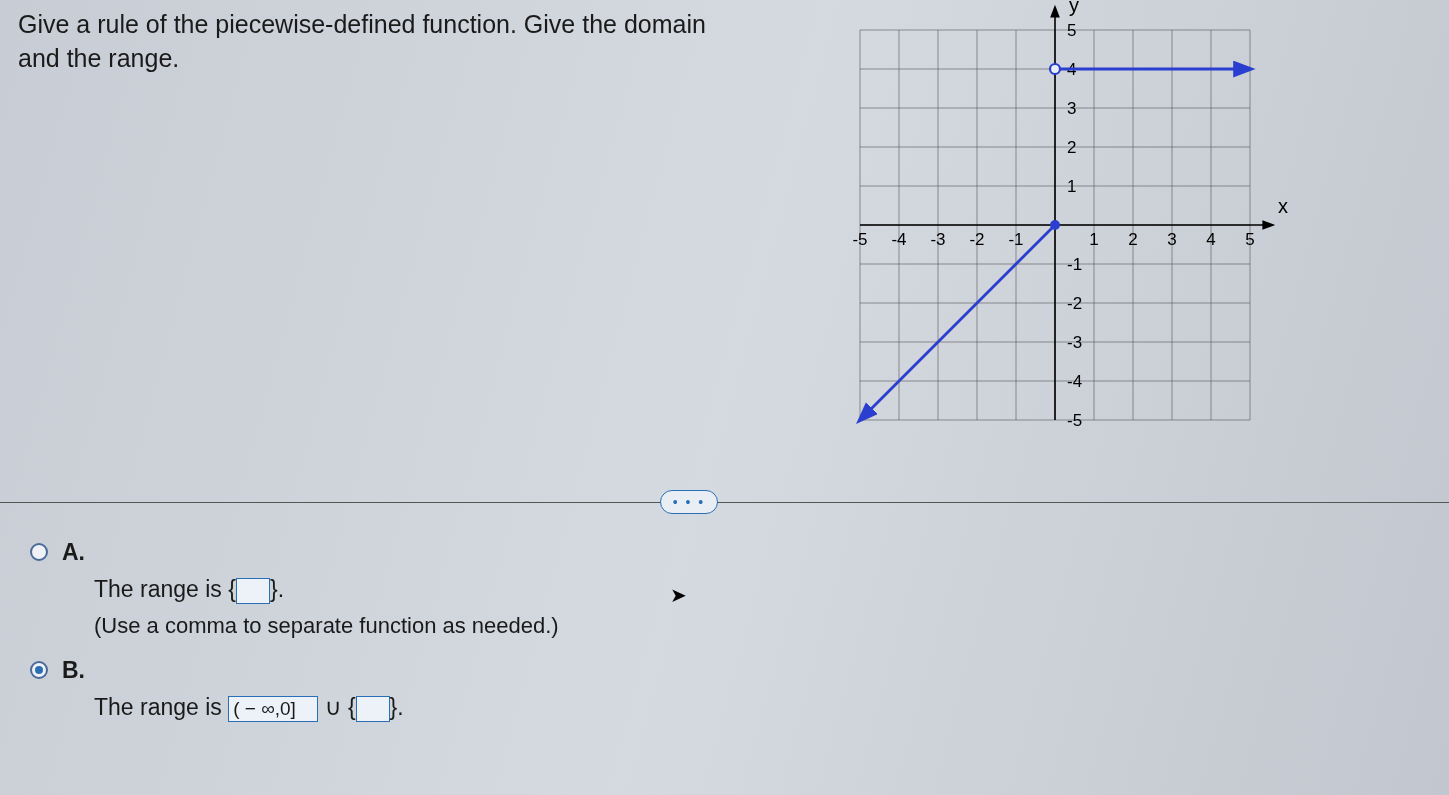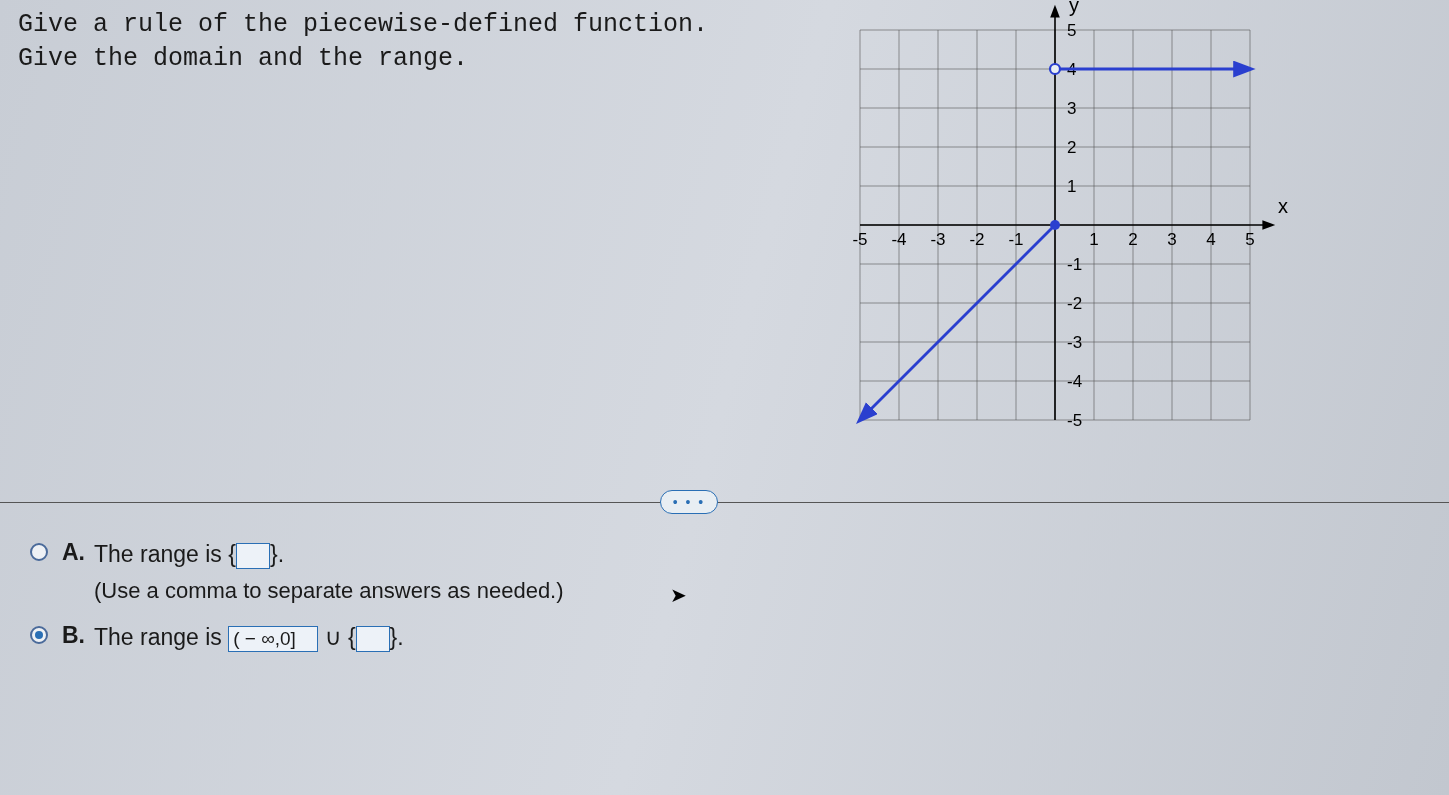--- a/index.html
+++ b/index.html
@@ -17,21 +17,20 @@
     width: 100%;
     height: 480px;
   }
   .question {
     position: absolute;
     top: 8px;
     left: 18px;
     width: 700px;
     font-size: 25px;
     line-height: 1.35;
-    font-family: Liberation Mono, monospace;
   }
   .chart-wrap {
     position: absolute;
     top: 0;
     left: 820px;
     width: 470px;
     height: 460px;
   }
   .divider-row {
     position: relative;
@@ -95,20 +94,21 @@
   .opt-letter {
     font-weight: bold;
     font-size: 23px;
     width: 32px;
     flex-shrink: 0;
     padding-top: 1px;
   }
   .opt-body {
     font-size: 23px;
     line-height: 1.45;
+    margin-top: 35px;
   }
   .sub {
     font-size: 22px;
     margin-top: 4px;
   }
   .answer-box {
     display: inline-block;
     min-width: 34px;
     height: 26px;
     border: 1px solid #2a6fb5;
@@ -209,21 +209,21 @@
 <div class="answers">
 
   <div class="opt">
     <div class="radio" id="radio-a"></div>
     <div class="opt-letter">A.</div>
     <div class="opt-body">
       <div>
         <span>The range is </span>
         <span>{</span><span class="answer-box"></span><span>}</span><span>.</span>
       </div>
-      <div class="sub">(Use a comma to separate answers as needed.)</div>
+      <div class="sub">(Use a comma to separate function as needed.)</div>
     </div>
   </div>
 
   <div class="opt">
     <div class="radio selected" id="radio-b"></div>
     <div class="opt-letter">B.</div>
     <div class="opt-body">
       <div>
         <span>The range is </span>
         <span class="answer-box wide">( − ∞,0]</span>

